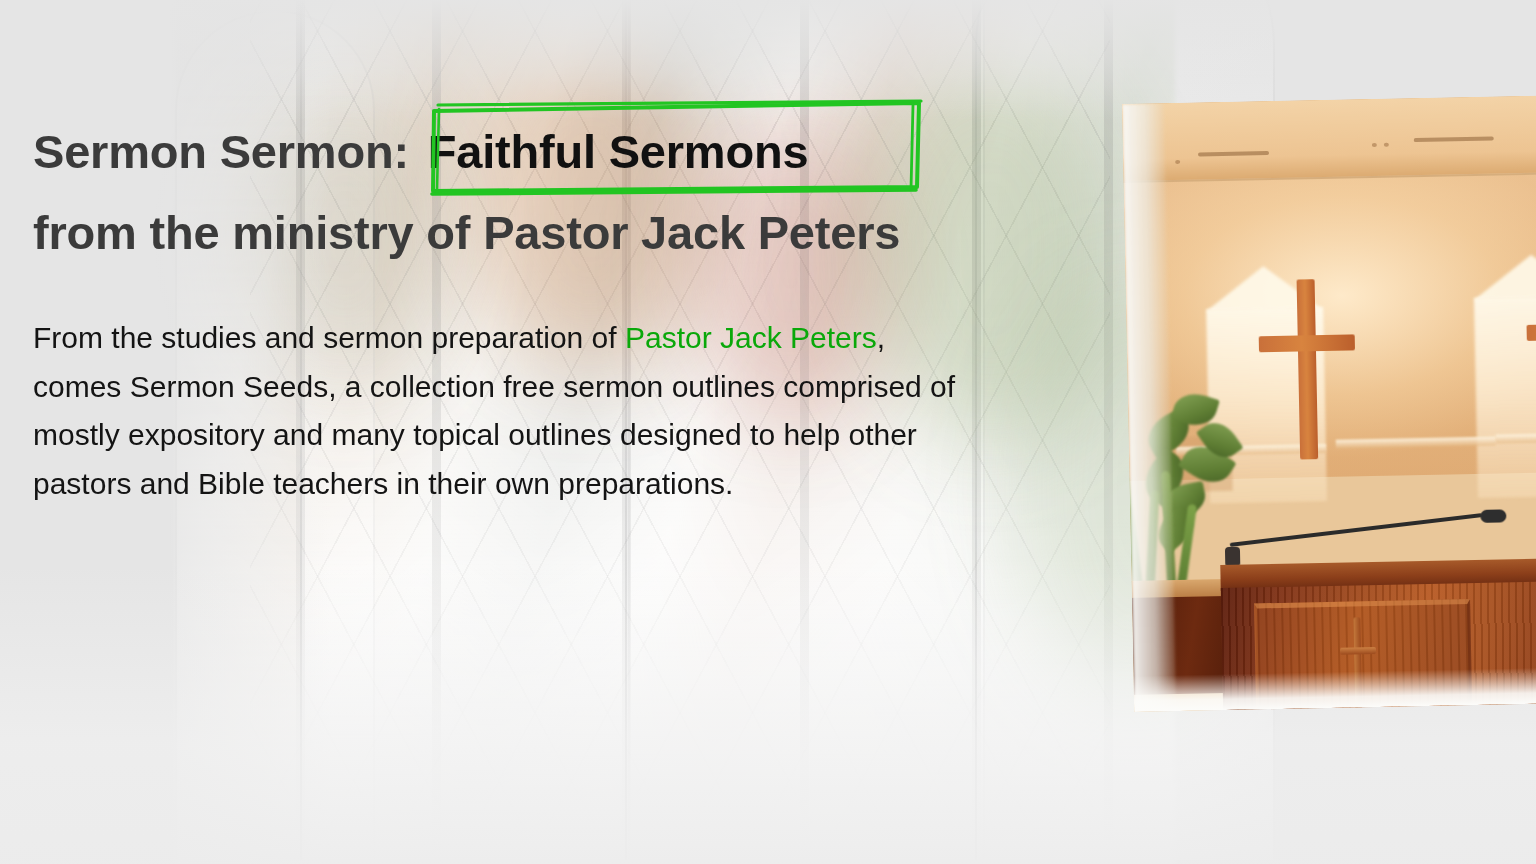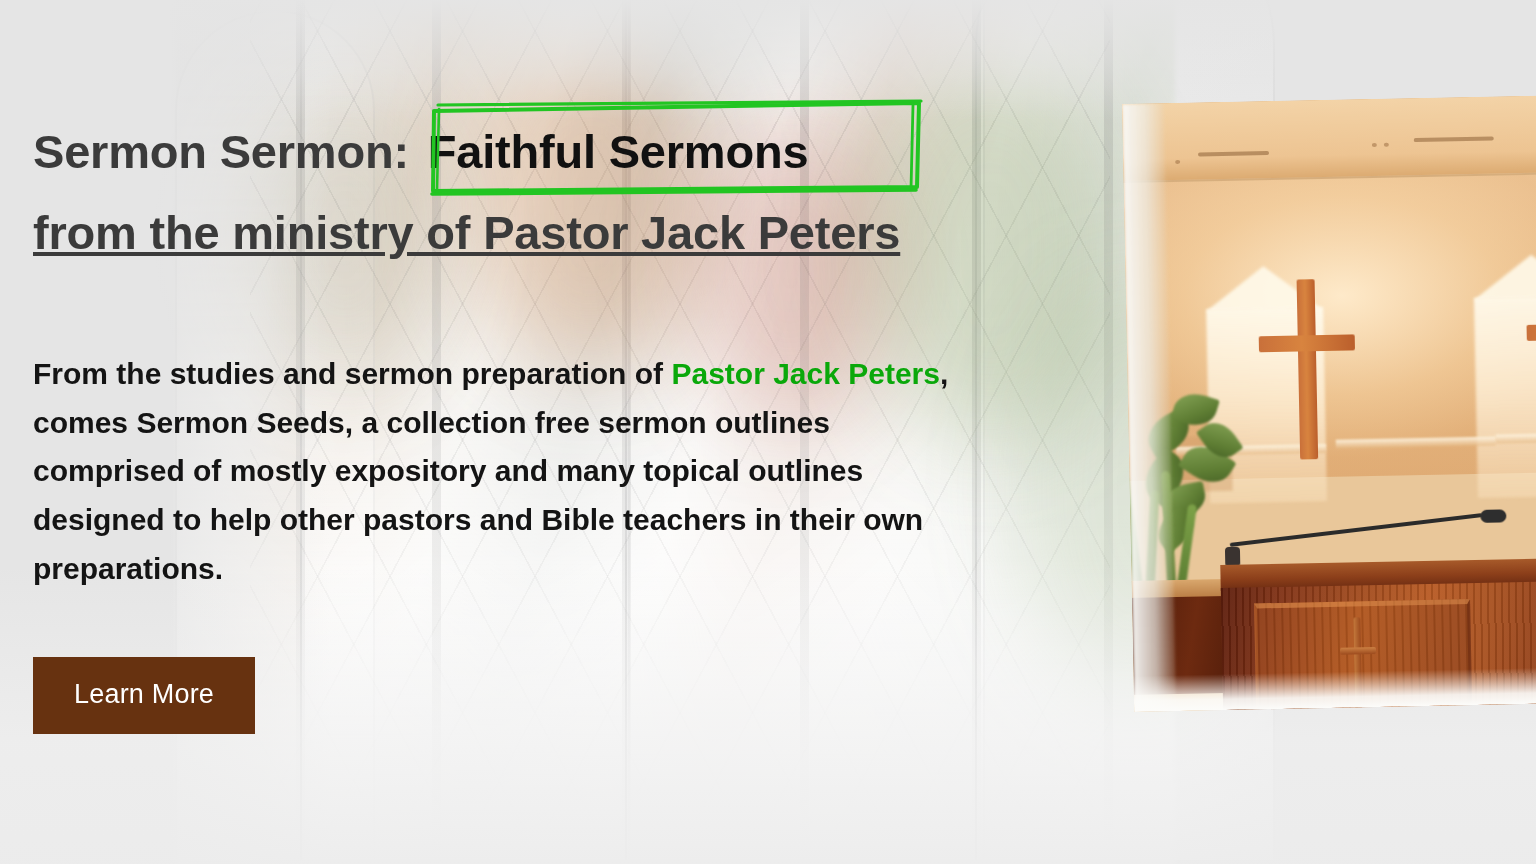--- a/index.html
+++ b/index.html
@@ -174,25 +174,25 @@
     left: 430px;
     top: 99px;
     width: 492px;
     height: 97px;
     z-index: 6;
     pointer-events: none;
   }
   .marker-box svg { display: block; width: 100%; height: 100%; overflow: visible; }
 
   .body-copy {
-    margin-top: 76px;
+    margin-top: 40px;
     font-size: 30px;
     line-height: 1.63;
     color: #141414;
-    font-weight: 700;
+    font-weight: 400;
     max-width: 935px;
   }
   .body-copy .link {
     color: #0aa80a;
     text-decoration: none;
   }
 
   .cta {
     display: inline-block;
     margin-top: 63px;
@@ -441,28 +441,27 @@
     <div class="bg-fade-left"></div>
     <div class="bg-fade-right"></div>
     <div class="bg-fade-bottom"></div>
   </div>
 
   <div class="content">
 
     <h1 class="headline">
       <span class="hl-plain">Sermon Sermon:</span>
       <span class="hl-marked">Faithful Sermons</span><br>
-      <span class="hl-plain" style="white-space:normal; display:inline-block; max-width:900px;text-decoration:underline;">from the ministry of Pastor Jack Peters</span>
+      <span class="hl-plain" style="white-space:normal; display:inline-block; max-width:900px;">from the ministry of Pastor Jack Peters</span>
     </h1>
 
     <p class="body-copy">
       <span>From the studies and sermon preparation of </span><a class="link" href="#">Pastor Jack Peters</a><span>, comes Sermon Seeds, a collection free sermon outlines comprised of mostly expository and many topical outlines designed to help other pastors and Bible teachers in their own preparations.</span>
     </p>
 
-    <button class="cta">Learn More</button>
   </div>
 
   <div class="marker-box">
     <svg viewBox="0 0 492 97" preserveAspectRatio="none">
 
       <path d="M4,12 L489,4 L487,88 L3,92 Z" fill="none" stroke="#22c522" stroke-width="4" stroke-linejoin="round" stroke-linecap="round"></path>
 
       <path d="M8,6 L491,2" fill="none" stroke="#22c522" stroke-width="3.2" stroke-linecap="round"></path>
       <path d="M2,95 L486,91" fill="none" stroke="#22c522" stroke-width="3.6" stroke-linecap="round"></path>
       <path d="M9,10 L7,90" fill="none" stroke="#22c522" stroke-width="2.6" stroke-linecap="round"></path>

